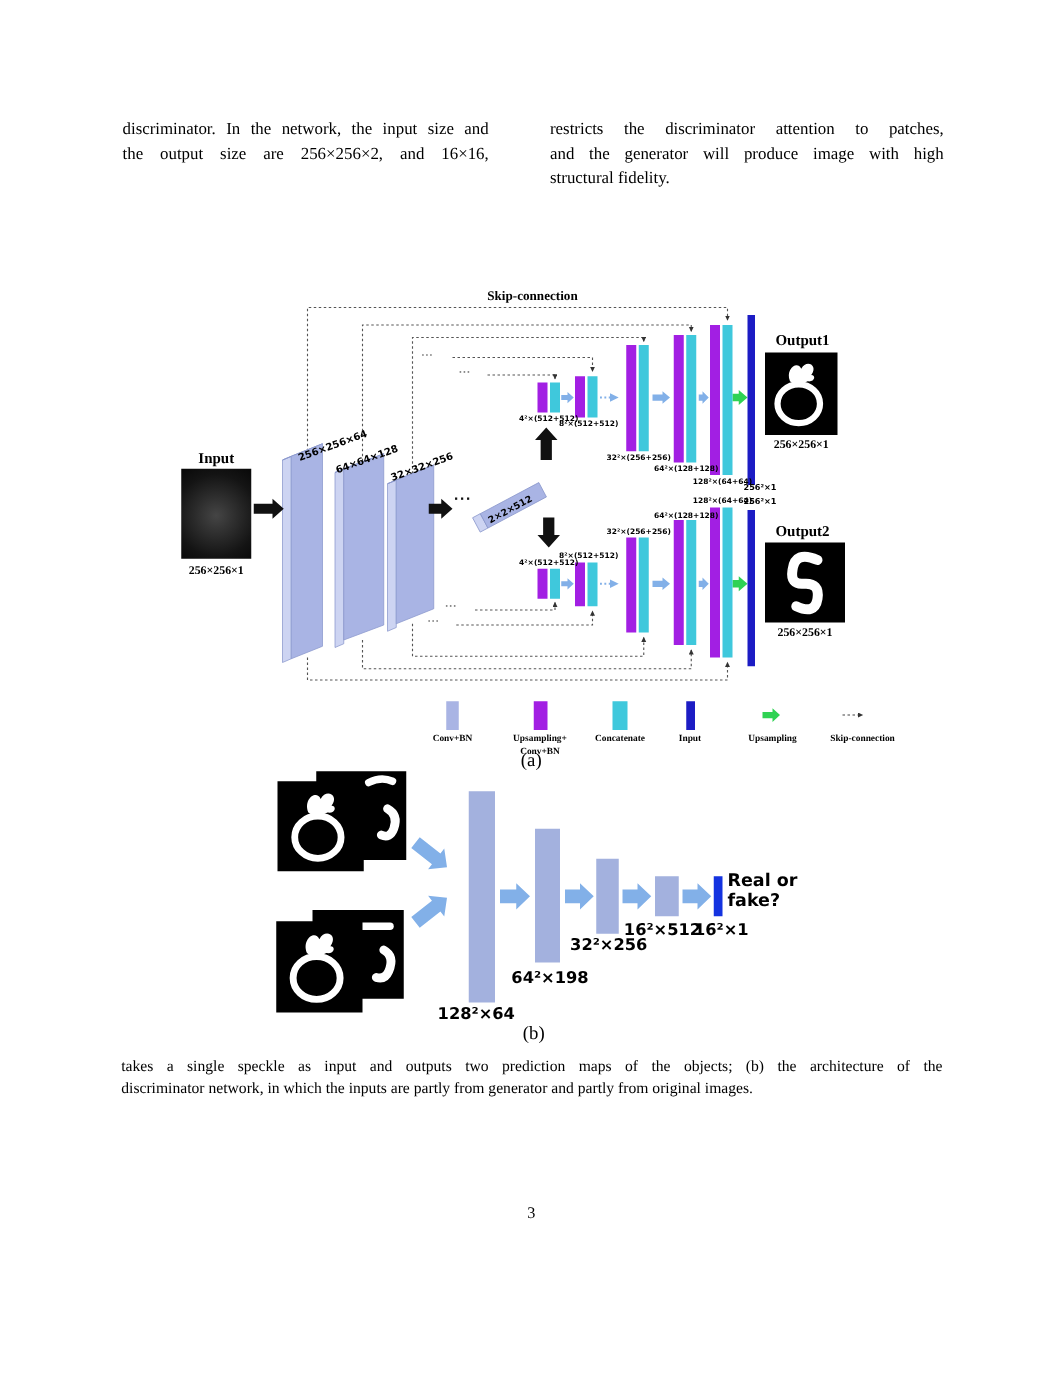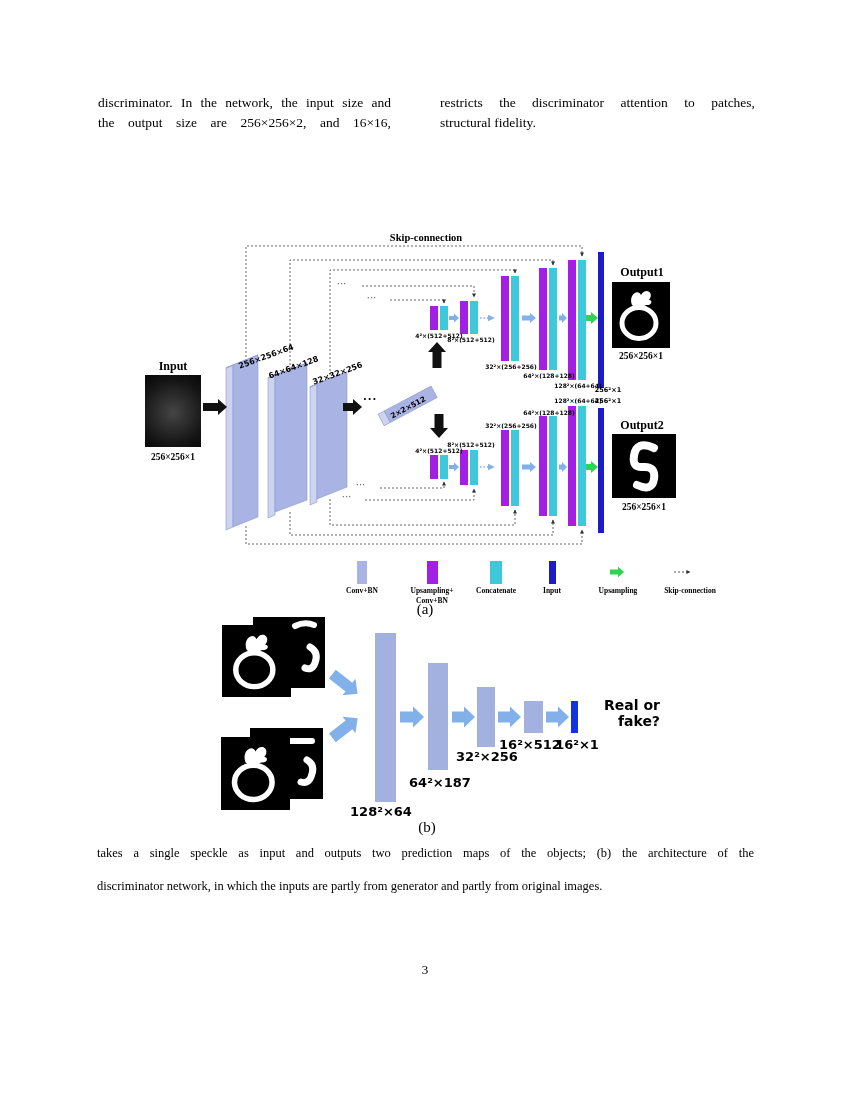--- a/index.html
+++ b/index.html
@@ -25,37 +25,38 @@
   .img { position:absolute; background:#000; }
   .speckle { position:absolute; background:radial-gradient(circle at 50% 52%, #454545, #2d2d2d 34%, #141414 70%, #080808 100%); }
   .dots { position:absolute; font:bold 10px "DejaVu Sans", sans-serif; color:#111; letter-spacing:1px; }
   .sdots { position:absolute; font:bold 7px "DejaVu Sans", sans-serif; color:#777; letter-spacing:.5px; }
   .lg-lab { position:absolute; font:bold 7.5px "Liberation Serif", serif; text-align:center; }
   .panel { position:absolute; font:15px "Liberation Serif", serif; text-align:center; }
   
   .fb { position:absolute; left:215px; top:612px; width:430px; height:232px; }
   .fbbar { position:absolute; background:var(--barb); }
   .fb-lab { position:absolute; font:bold 13px "DejaVu Sans", sans-serif; text-align:center; }
-  .fb-res { position:absolute; font:bold 14px/15px "DejaVu Sans", sans-serif; text-align:right; }
+  .fb-res { position:absolute; font:bold 14px/15px "DejaVu Sans", sans-serif; text-align:left; }
   
   .cap { position:absolute; left:97px; top:845px; width:657px; font:12.5px/17.2px "Liberation Serif", serif; }
   .jl { text-align:justify; text-align-last:justify; }
-  .jn { text-align:justify;margin-top:16px; }
+  .jn { text-align:justify; }
   .capb { font-weight:bold; }
   .pagenum { position:absolute; left:0; top:962px; width:850px; text-align:center; font:13px "Liberation Serif", serif; }
 </style>
 </head>
 <body>
 
 <div class="col" style="left:98px;top:93px;width:293px;">
   <div class="bline">discriminator. In the network, the input size and</div>
   <div class="bline">the output size are 256×256×2, and 16×16,</div>
 </div>
 <div class="col" style="left:440px;top:93px;width:315px;">
   <div class="bline">restricts the discriminator attention to patches,</div>
+  <div class="bline">and the generator will produce image with high</div>
   <div class="bline-l">structural fidelity.</div>
 </div>
 
 <div class="fa">
 
   <svg class="abs" style="left:0;top:0" width="592" height="402" viewBox="0 0 592 402">
     <defs>
       <marker id="mA" markerWidth="6" markerHeight="6" refX="4" refY="2.2" orient="auto">
         <path d="M0,0 L4.6,2.2 L0,4.4 Z" fill="#333"></path>
       </marker>
@@ -250,21 +251,21 @@
     </svg>
   </div>
 
   <div class="fbbar" style="left:160px;top:21px;width:21px;height:169px"></div>
   <div class="fbbar" style="left:213px;top:51px;width:20px;height:107px"></div>
   <div class="fbbar" style="left:262px;top:75px;width:18px;height:60px"></div>
   <div class="fbbar" style="left:309px;top:89px;width:19px;height:32px"></div>
   <div class="fbbar" style="left:356px;top:89px;width:7px;height:32px;background:var(--convblueb)"></div>
 
   <div class="fb-lab" style="left:131px;top:192px;width:70px">128²×64</div>
-  <div class="fb-lab" style="left:190px;top:163px;width:70px">64²×187</div>
+  <div class="fb-lab" style="left:190px;top:163px;width:70px">64²×198</div>
   <div class="fb-lab" style="left:237px;top:137px;width:70px">32²×256</div>
   <div class="fb-lab" style="left:280px;top:125px;width:70px">16²×512</div>
   <div class="fb-lab" style="left:331px;top:125px;width:62px">16²×1</div>
 
   <div class="fb-res" style="left:367px;top:86px;width:78px">Real or</div>
   <div class="fb-res" style="left:367px;top:102px;width:78px">fake?</div>
 
   <div class="panel" style="left:190px;top:207px;width:44px">(b)</div>
 </div>
 

